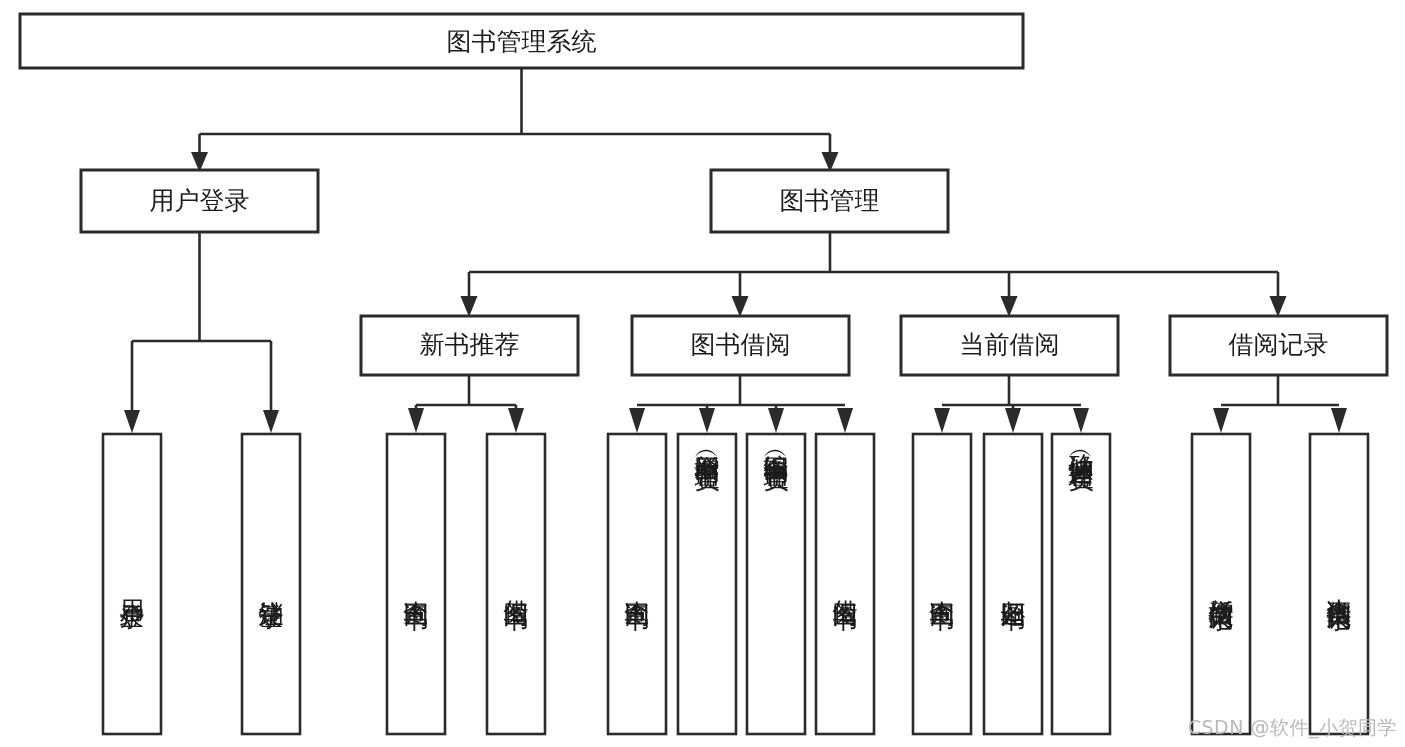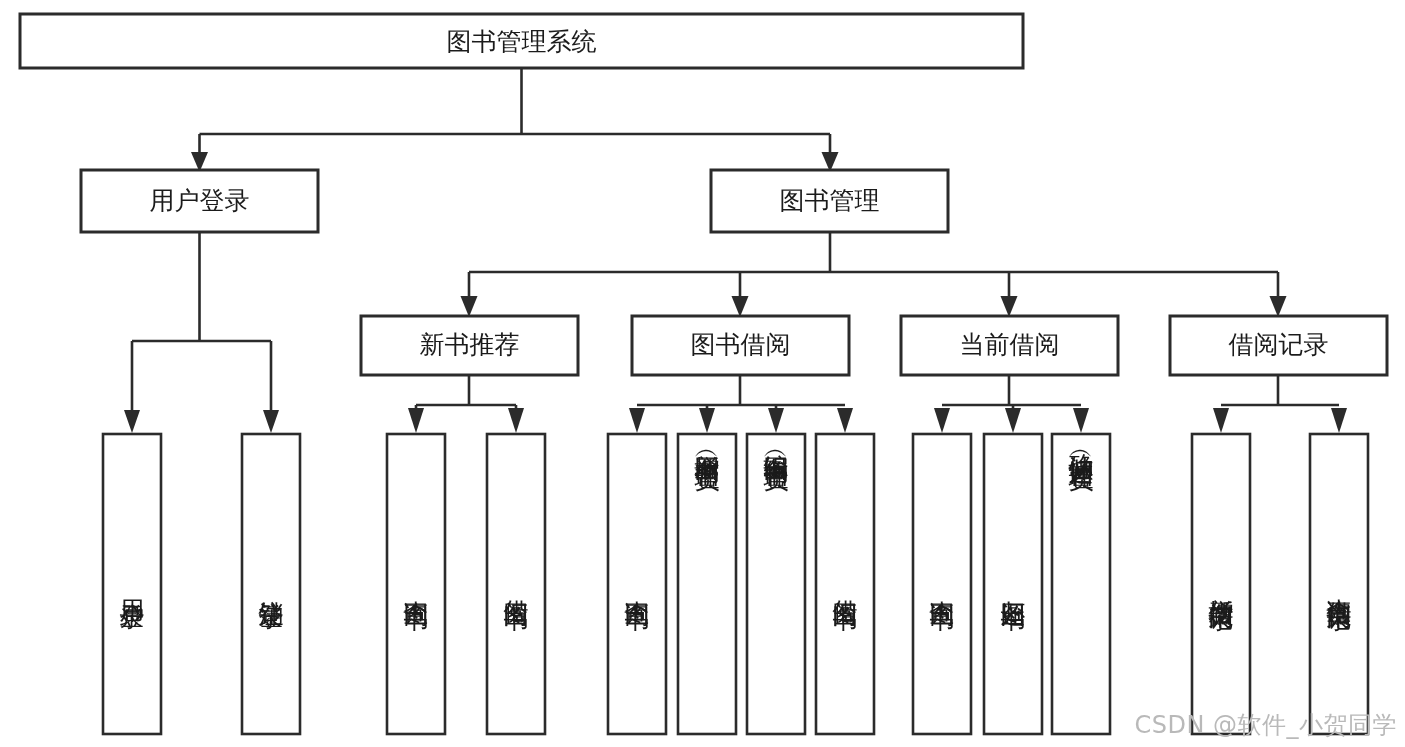--- a/index.html
+++ b/index.html
@@ -67,21 +67,21 @@
     line-height: 1.08;
     letter-spacing: 2px;
     color: #1b1b1b;
     white-space: nowrap;
   }
   .watermark {
     position: absolute;
     right: 8px;
     bottom: 6px;
     font-family: "DejaVu Sans", "Liberation Sans", sans-serif;
-    font-size: 24px;
+    font-size: 19px;
     color: #b9b9b9;
     letter-spacing: 0.5px;
     white-space: nowrap;
   }
 </style>
 </head>
 <body>
 
 <div id="diagram-root">
 

